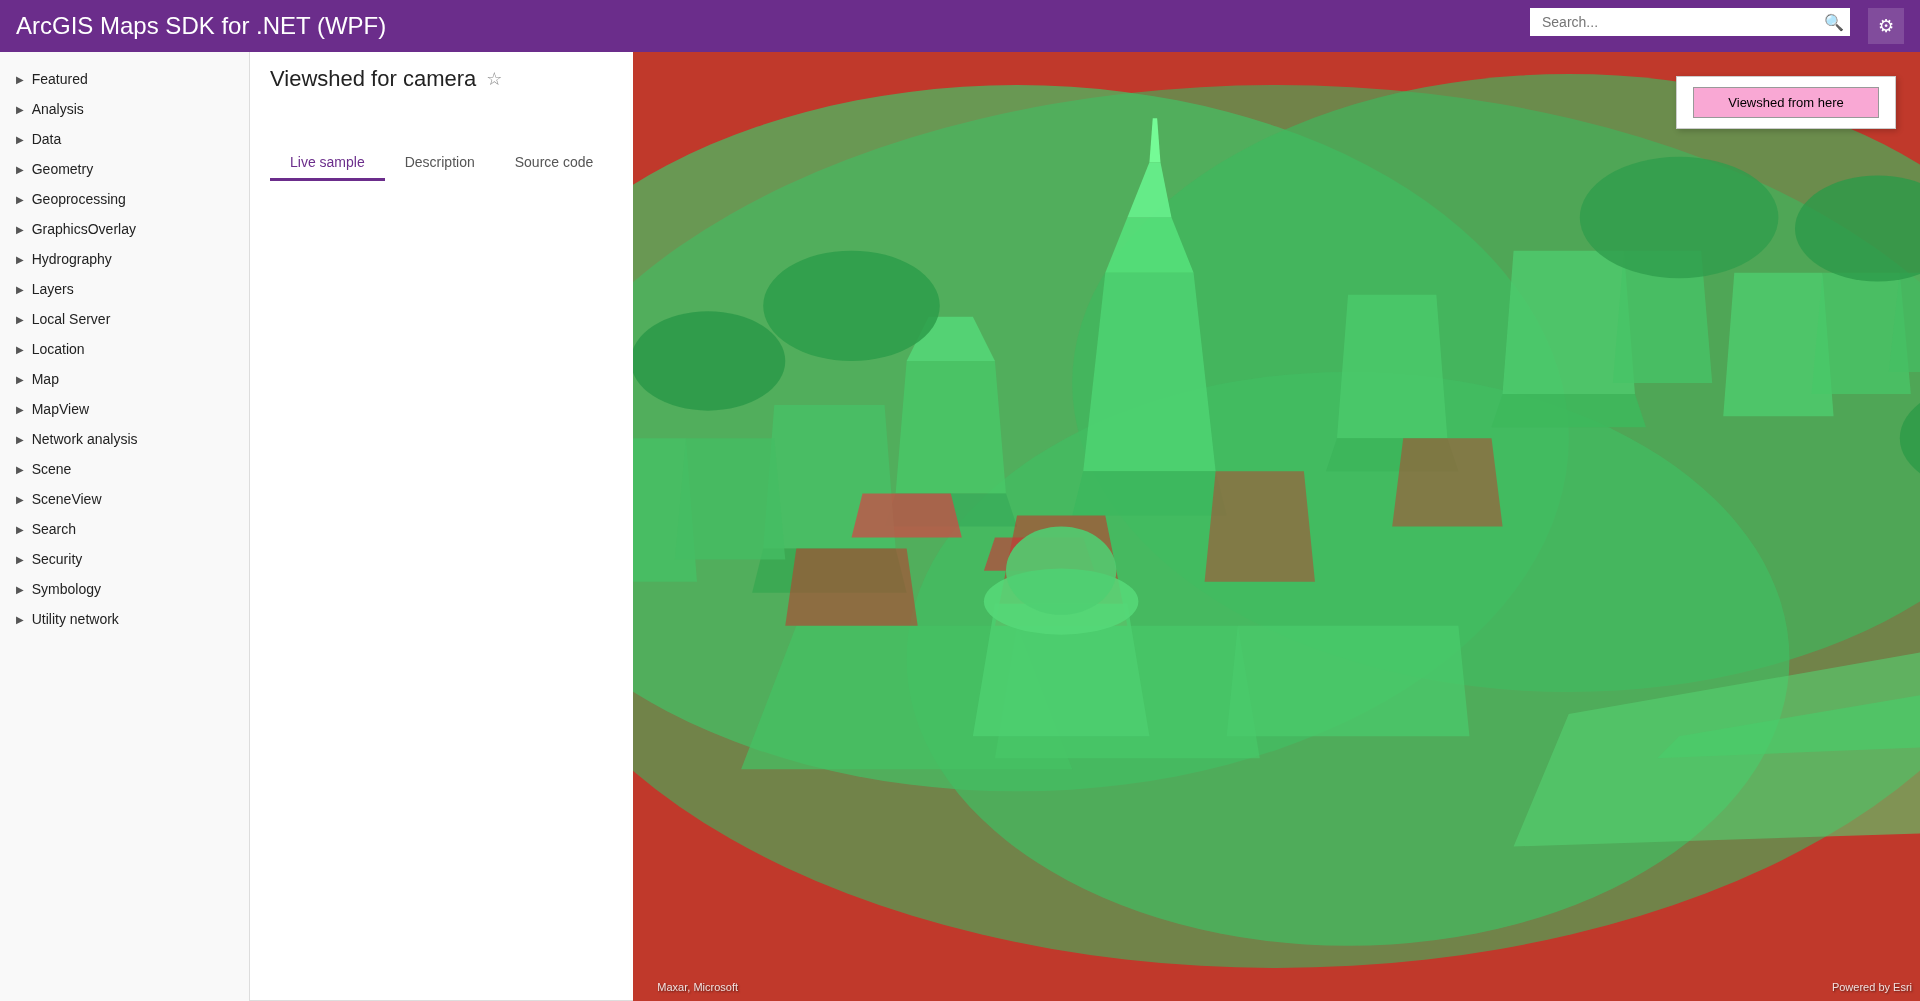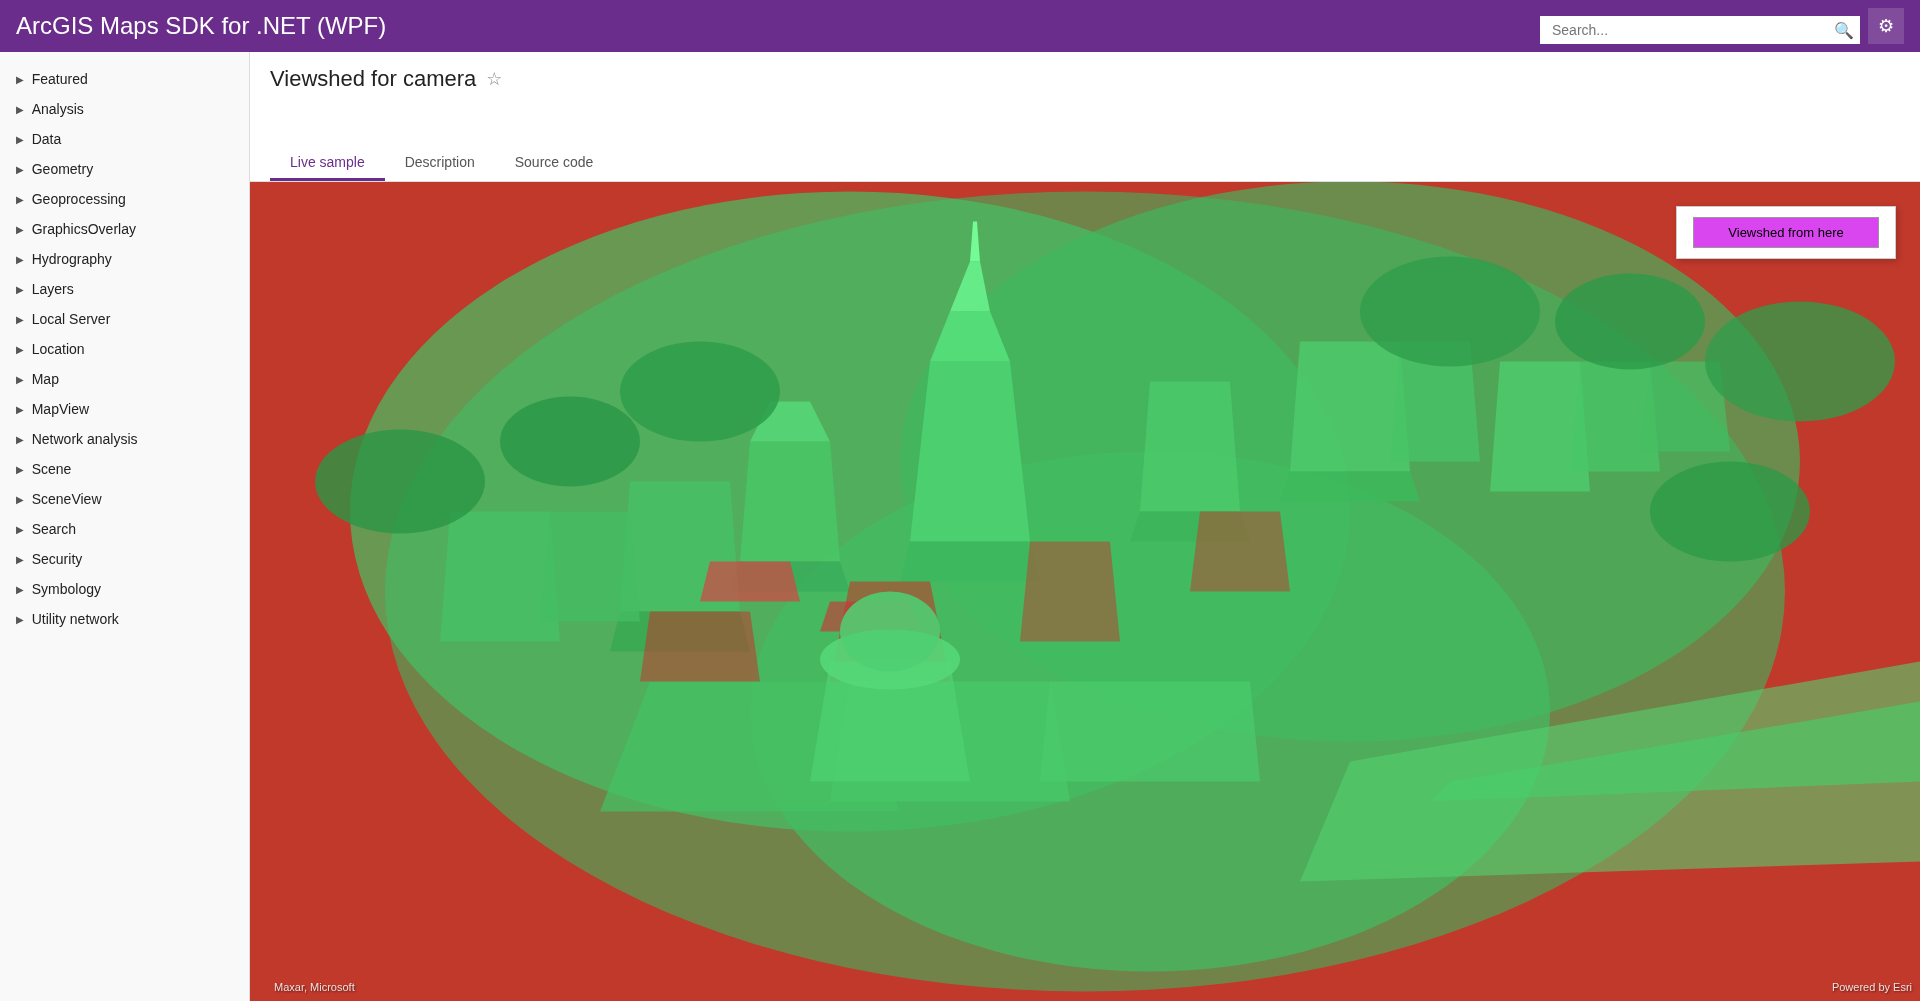--- a/index.html
+++ b/index.html
@@ -14,22 +14,22 @@
       padding: 0 16px;
       justify-content: space-between;
     }
     .header-title {
       color: white;
       font-size: 24px;
       font-weight: 400;
     }
     .header-right {
       display: flex;
-      align-items: flex-end;
-      gap: 8px;
+      align-items: flex-start;
+      gap: 18px;
     }
     .search-box {
       background: white;
       border: none;
       padding: 6px 36px 6px 12px;
       width: 320px;
       font-size: 14px;
       color: #333;
       outline: none;
     }
@@ -87,21 +87,21 @@
     .sidebar-item .chevron {
       margin-right: 8px;
       font-size: 10px;
       color: #555;
     }
 
     
     .content {
       flex: 1;
       display: flex;
-      flex-direction: column;
+      flex-direction: row;
       overflow: hidden;
     }
 
     
     .content-header {
       padding: 14px 20px 0 20px;
       background: white;
       border-bottom: 1px solid #ddd;
     }
     .content-title-row {
@@ -159,21 +159,21 @@
       position: absolute;
       top: 24px;
       right: 24px;
       background: white;
       border: 1px solid #ccc;
       padding: 10px 16px;
       min-width: 220px;
       box-shadow: 2px 2px 6px rgba(0,0,0,0.2);
     }
     .viewshed-btn {
-      background: #d946ef;
+      background: #f9a8d4;
       border: 1px solid #999;
       padding: 7px 20px;
       font-size: 13px;
       cursor: pointer;
       width: 100%;
       text-align: center;
     }
 
     
     .map-attribution-left {

